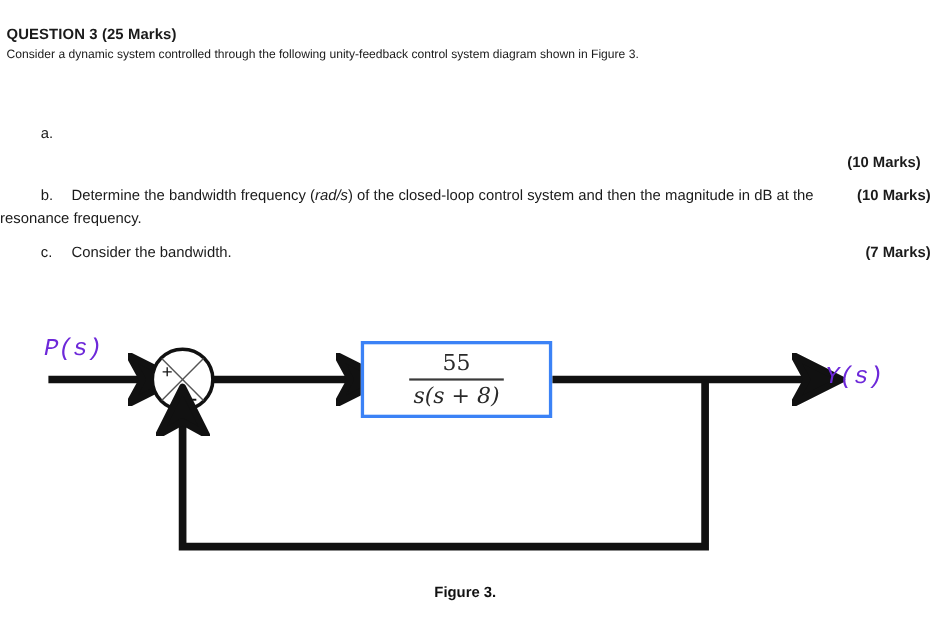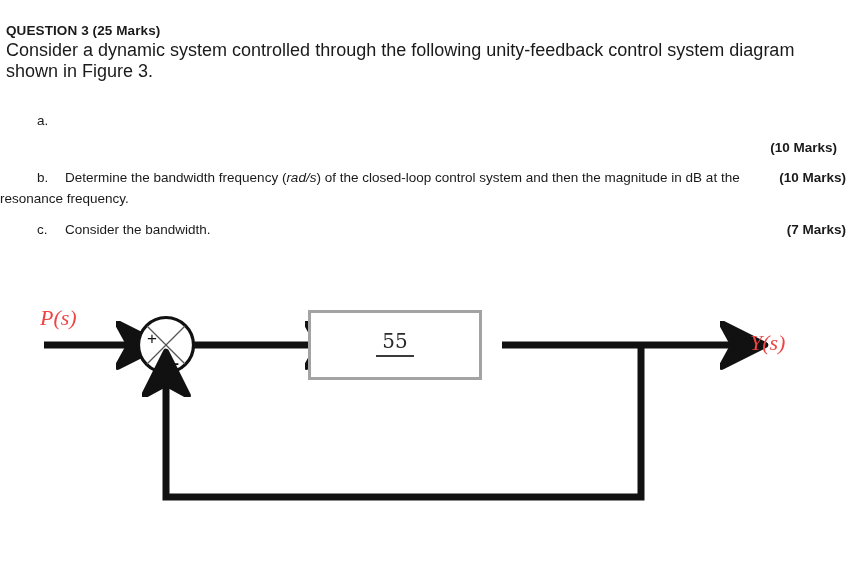--- a/index.html
+++ b/index.html
@@ -28,21 +28,21 @@
     left: 6px; top: 4px;
     font-size: 13.5px;
     font-weight: bold;
     letter-spacing: 0.1px;
     margin-top: 19px;
   }
   .intro {
     position: absolute;
     left: 6px; top: 40px;
     width: 832px;
-    font-size: 18px;
+    font-size: 11px;
     line-height: 21px;
   }
 
   .list {
     position: absolute;
     left: 0; top: 110px;
     width: 846px;
   }
   .item {
     position: relative;
@@ -84,25 +84,25 @@
   .diagram {
     position: absolute;
     left: 0; top: 0;
     width: 846px;
     height: 570px;
   }
   .diagram svg { display: block; }
 
   .tfblock {
     position: absolute;
-    left: 308px;
+    left: 328px;
     top: 310px;
     width: 174px;
     height: 70px;
-    border: 3px solid #a3a3a3;
+    border: 3px solid #3b82f6;
     background: #fff;
     box-sizing: border-box;
     display: flex;
     align-items: center;
     justify-content: center;
   }
   .frac {
     display: inline-block;
     text-align: center;
     font-family: "DejaVu Serif", serif;
@@ -120,24 +120,24 @@
     background: #3a3a3a;
     margin: 2px 0 2px 0;
   }
   .frac .den {
     font-size: 20px;
     padding: 1px 4px 0 4px;
   }
 
   .mathlabel {
     position: absolute;
-    font-family: Liberation Serif, serif;
+    font-family: Liberation Mono, monospace;
     font-style: italic;
     font-size: 22px;
-    color: #ef4444;
+    color: #6d28d9;
     white-space: nowrap;
   }
   .lbl-p { left: 40px; top: 305px; }
   .lbl-y { left: 750px; top: 330px; }
 
   .sign {
     position: absolute;
     font-family: "Liberation Sans", sans-serif;
     color: #111;
     line-height: 1;
@@ -212,24 +212,26 @@
 
     <line x1="502" y1="345" x2="735" y2="345" stroke="#111" stroke-width="7" marker-end="url(#ah)"></line>
 
     <path d="M641,345 L641,497 L166,497 L166,382" fill="none" stroke="#111" stroke-width="7" stroke-linejoin="miter" marker-end="url(#ah)"></path>
   </svg>
 
   <div class="tfblock">
     <div class="frac">
       <div class="num">55</div>
       <div class="bar"></div>
+      <div class="den">s(s + 8)</div>
     </div>
   </div>
 
   <div class="mathlabel lbl-p">P(s)</div>
 
   <div class="mathlabel lbl-y">Y(s)</div>
 
   <div class="sign sign-plus">+</div>
 
   <div class="sign sign-minus">-</div>
 
+  <div class="caption">Figure 3.</div>
 </div>
 
 </body></html>

